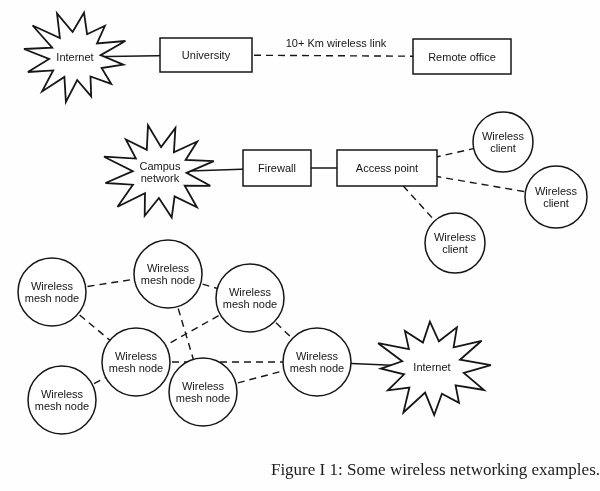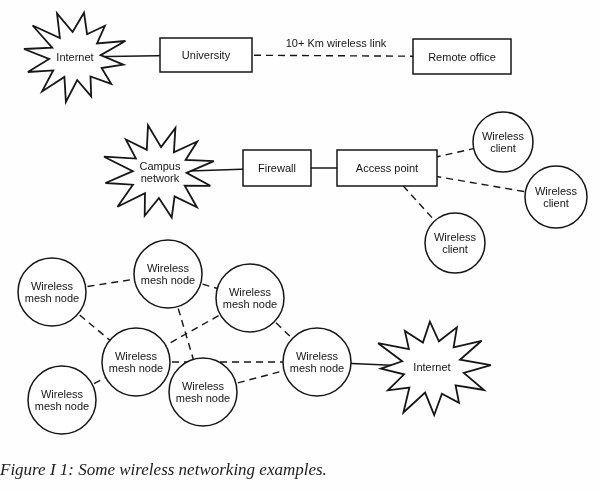--- a/index.html
+++ b/index.html
@@ -2,22 +2,22 @@
 <html><head>
 <meta charset="utf-8">
 <style>
   html,body{margin:0;padding:0;background:#ffffff;}
   .figure{
     width:600px;height:491px;background:#fefefe;position:relative;overflow:hidden;
     font-family:"Liberation Sans",sans-serif;
   }
   svg{display:block;}
   .caption{
-    position:absolute;left:0;top:460px;width:600px;text-align:left;
-    font-family:"Liberation Serif",serif;font-style:italic;font-size:17px;color:#1c1c1c;
+    position:absolute;left:0;top:460px;width:600px;text-align:right;
+    font-family:"Liberation Serif",serif;font-size:17px;color:#1c1c1c;
   }
 </style>
 </head>
 <body>
 
 <div class="figure">
   <svg id="diagram-svg" width="600" height="455" viewBox="0 0 600 455">
       <line x1="75" y1="57" x2="206" y2="55" stroke="#161616" stroke-width="1.4"></line>
       <line x1="206" y1="55" x2="462" y2="56.5" stroke="#161616" stroke-width="1.4" stroke-dasharray="7 5"></line>
       <line x1="160" y1="172" x2="277" y2="168" stroke="#161616" stroke-width="1.4"></line>

